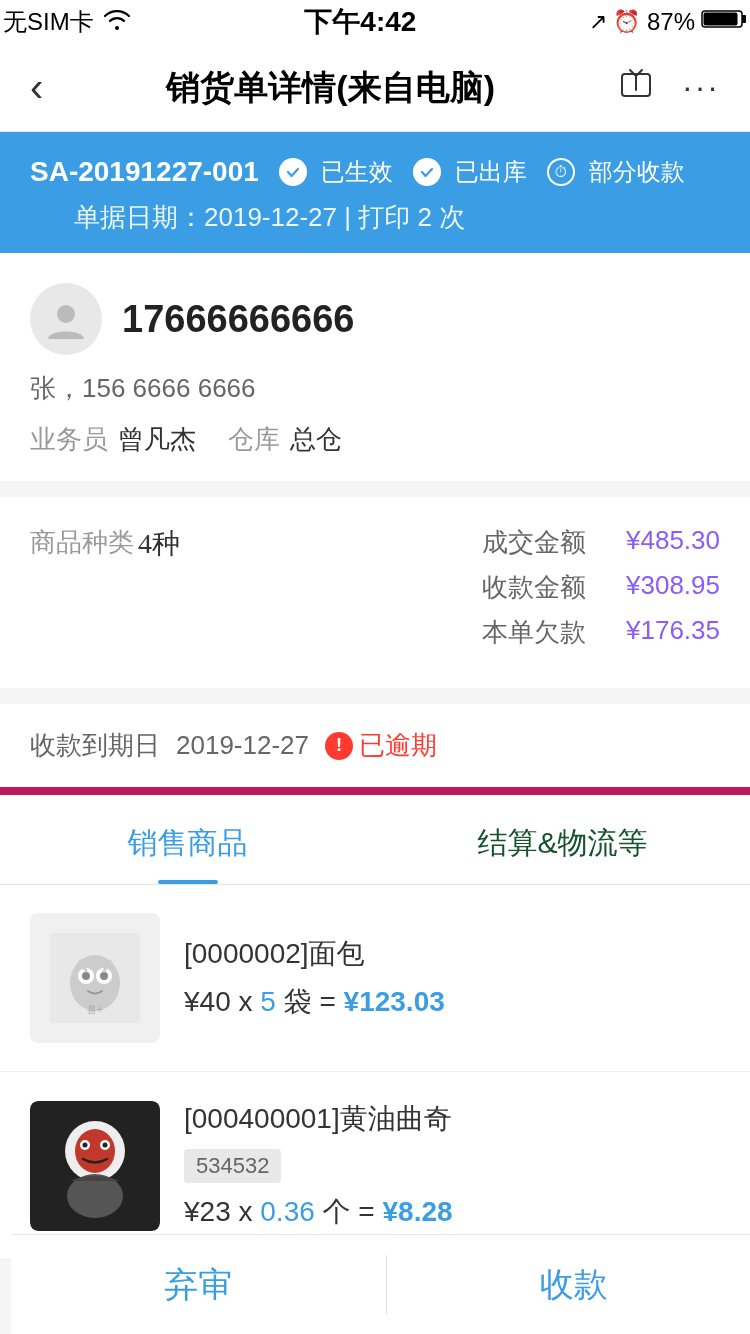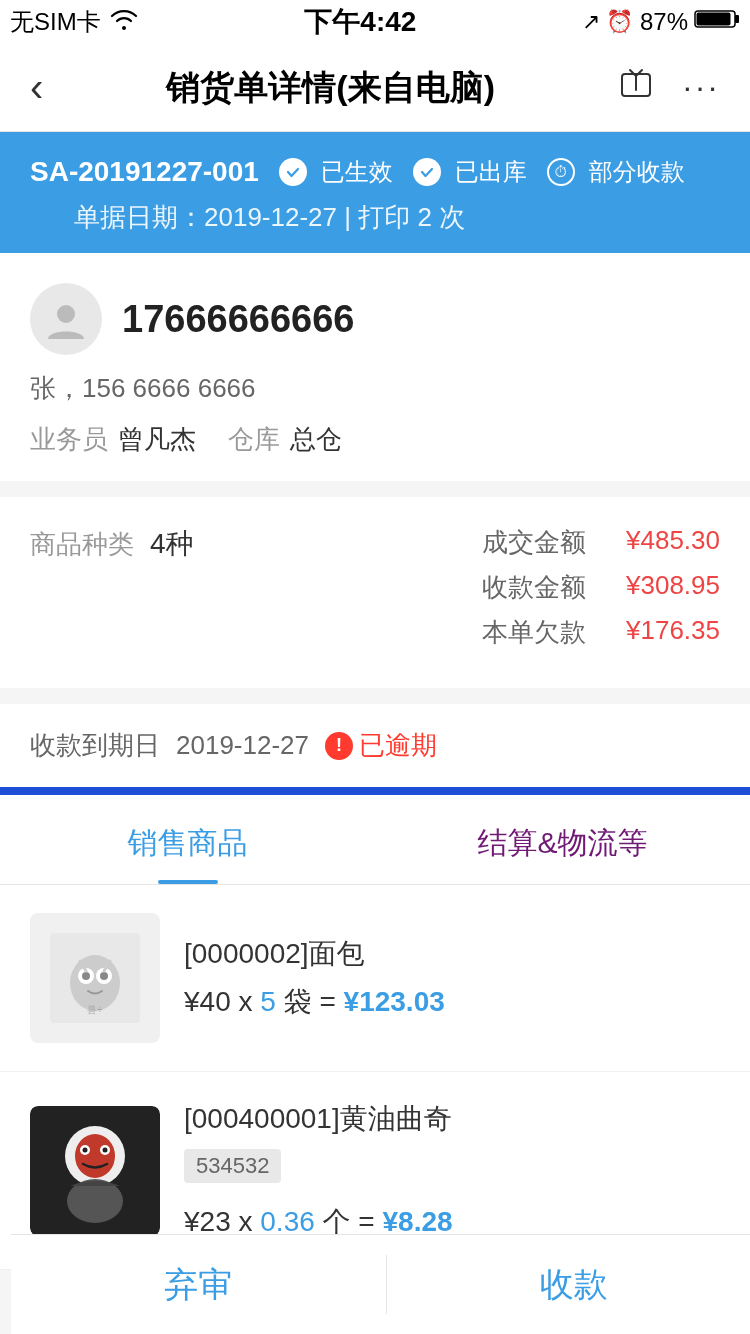--- a/index.html
+++ b/index.html
@@ -13,21 +13,21 @@
       font-size: 28px;
     }
 
     
     .status-bar {
       background: #fff;
       height: 44px;
       display: flex;
       align-items: center;
       justify-content: space-between;
-      padding: 0 10px;
+      padding: 0 3px;
       font-size: 24px;
       font-weight: 500;
     }
     .status-left { display: flex; align-items: center; gap: 8px; }
     .status-center { font-size: 28px; font-weight: 600; }
     .status-right { display: flex; align-items: center; gap: 6px; font-size: 24px; }
 
     
     .nav-bar {
       background: #fff;
@@ -141,39 +141,39 @@
 
     
     .stats-section {
       background: #fff;
       padding: 28px 30px;
       margin-bottom: 16px;
       display: flex;
       justify-content: space-between;
       align-items: flex-start;
     }
-    .stats-left { font-size: 26px; color: #666; display: flex; align-items: center; gap: 16px; }
+    .stats-left { font-size: 26px; color: #666; display: flex; align-items: flex-start; gap: 4px; font-family: Liberation Serif, serif; }
     .stats-label { color: #999; }
     .stats-count { color: #333; font-size: 28px; }
     .stats-right { text-align: right; }
     .stats-row { display: flex; justify-content: space-between; gap: 40px; margin-bottom: 10px; font-size: 26px; }
     .stats-row-label { color: #666; }
-    .amount-blue { color: #ef4444; font-weight: 500; }
+    .amount-blue { color: #8b5cf6; font-weight: 500; }
 
     
     .due-section {
       background: #fff;
       padding: 24px 30px;
       margin-bottom: 0;
       display: flex;
       align-items: center;
       gap: 16px;
       font-size: 26px;
       color: #666;
-      border-bottom: 8px solid #1d4ed8;
+      border-bottom: 8px solid #be185d;
     }
     .due-overdue {
       color: #ff3b30;
       display: flex;
       align-items: center;
       gap: 6px;
     }
 
     
     .tabs-section {
@@ -181,21 +181,21 @@
     }
     .tabs-row {
       display: flex;
       border-bottom: 1px solid #e5e5e5;
     }
     .tab-item {
       flex: 1;
       text-align: center;
       padding: 28px 0 20px;
       font-size: 30px;
-      color: #701a75;
+      color: #14532d;
       position: relative;
     }
     .tab-item.active {
       color: #3b9de3;
     }
     .tab-item.active::after {
       content: '';
       position: absolute;
       bottom: 0;
       left: 50%;
@@ -228,21 +228,20 @@
     }
     .product-info { flex: 1; }
     .product-name { font-size: 28px; color: #333; margin-bottom: 10px; }
     .product-sku {
       display: inline-block;
       background: #e8e8e8;
       border-radius: 4px;
       padding: 4px 12px;
       font-size: 22px;
       color: #666;
-      margin-bottom: 10px;
     }
     .product-price {
       font-size: 28px;
       color: #333;
     }
     .product-price .highlight { color: #3b9de3; }
     .product-price .total { color: #3b9de3; font-weight: 600; }
 
     
     .bottom-bar {

